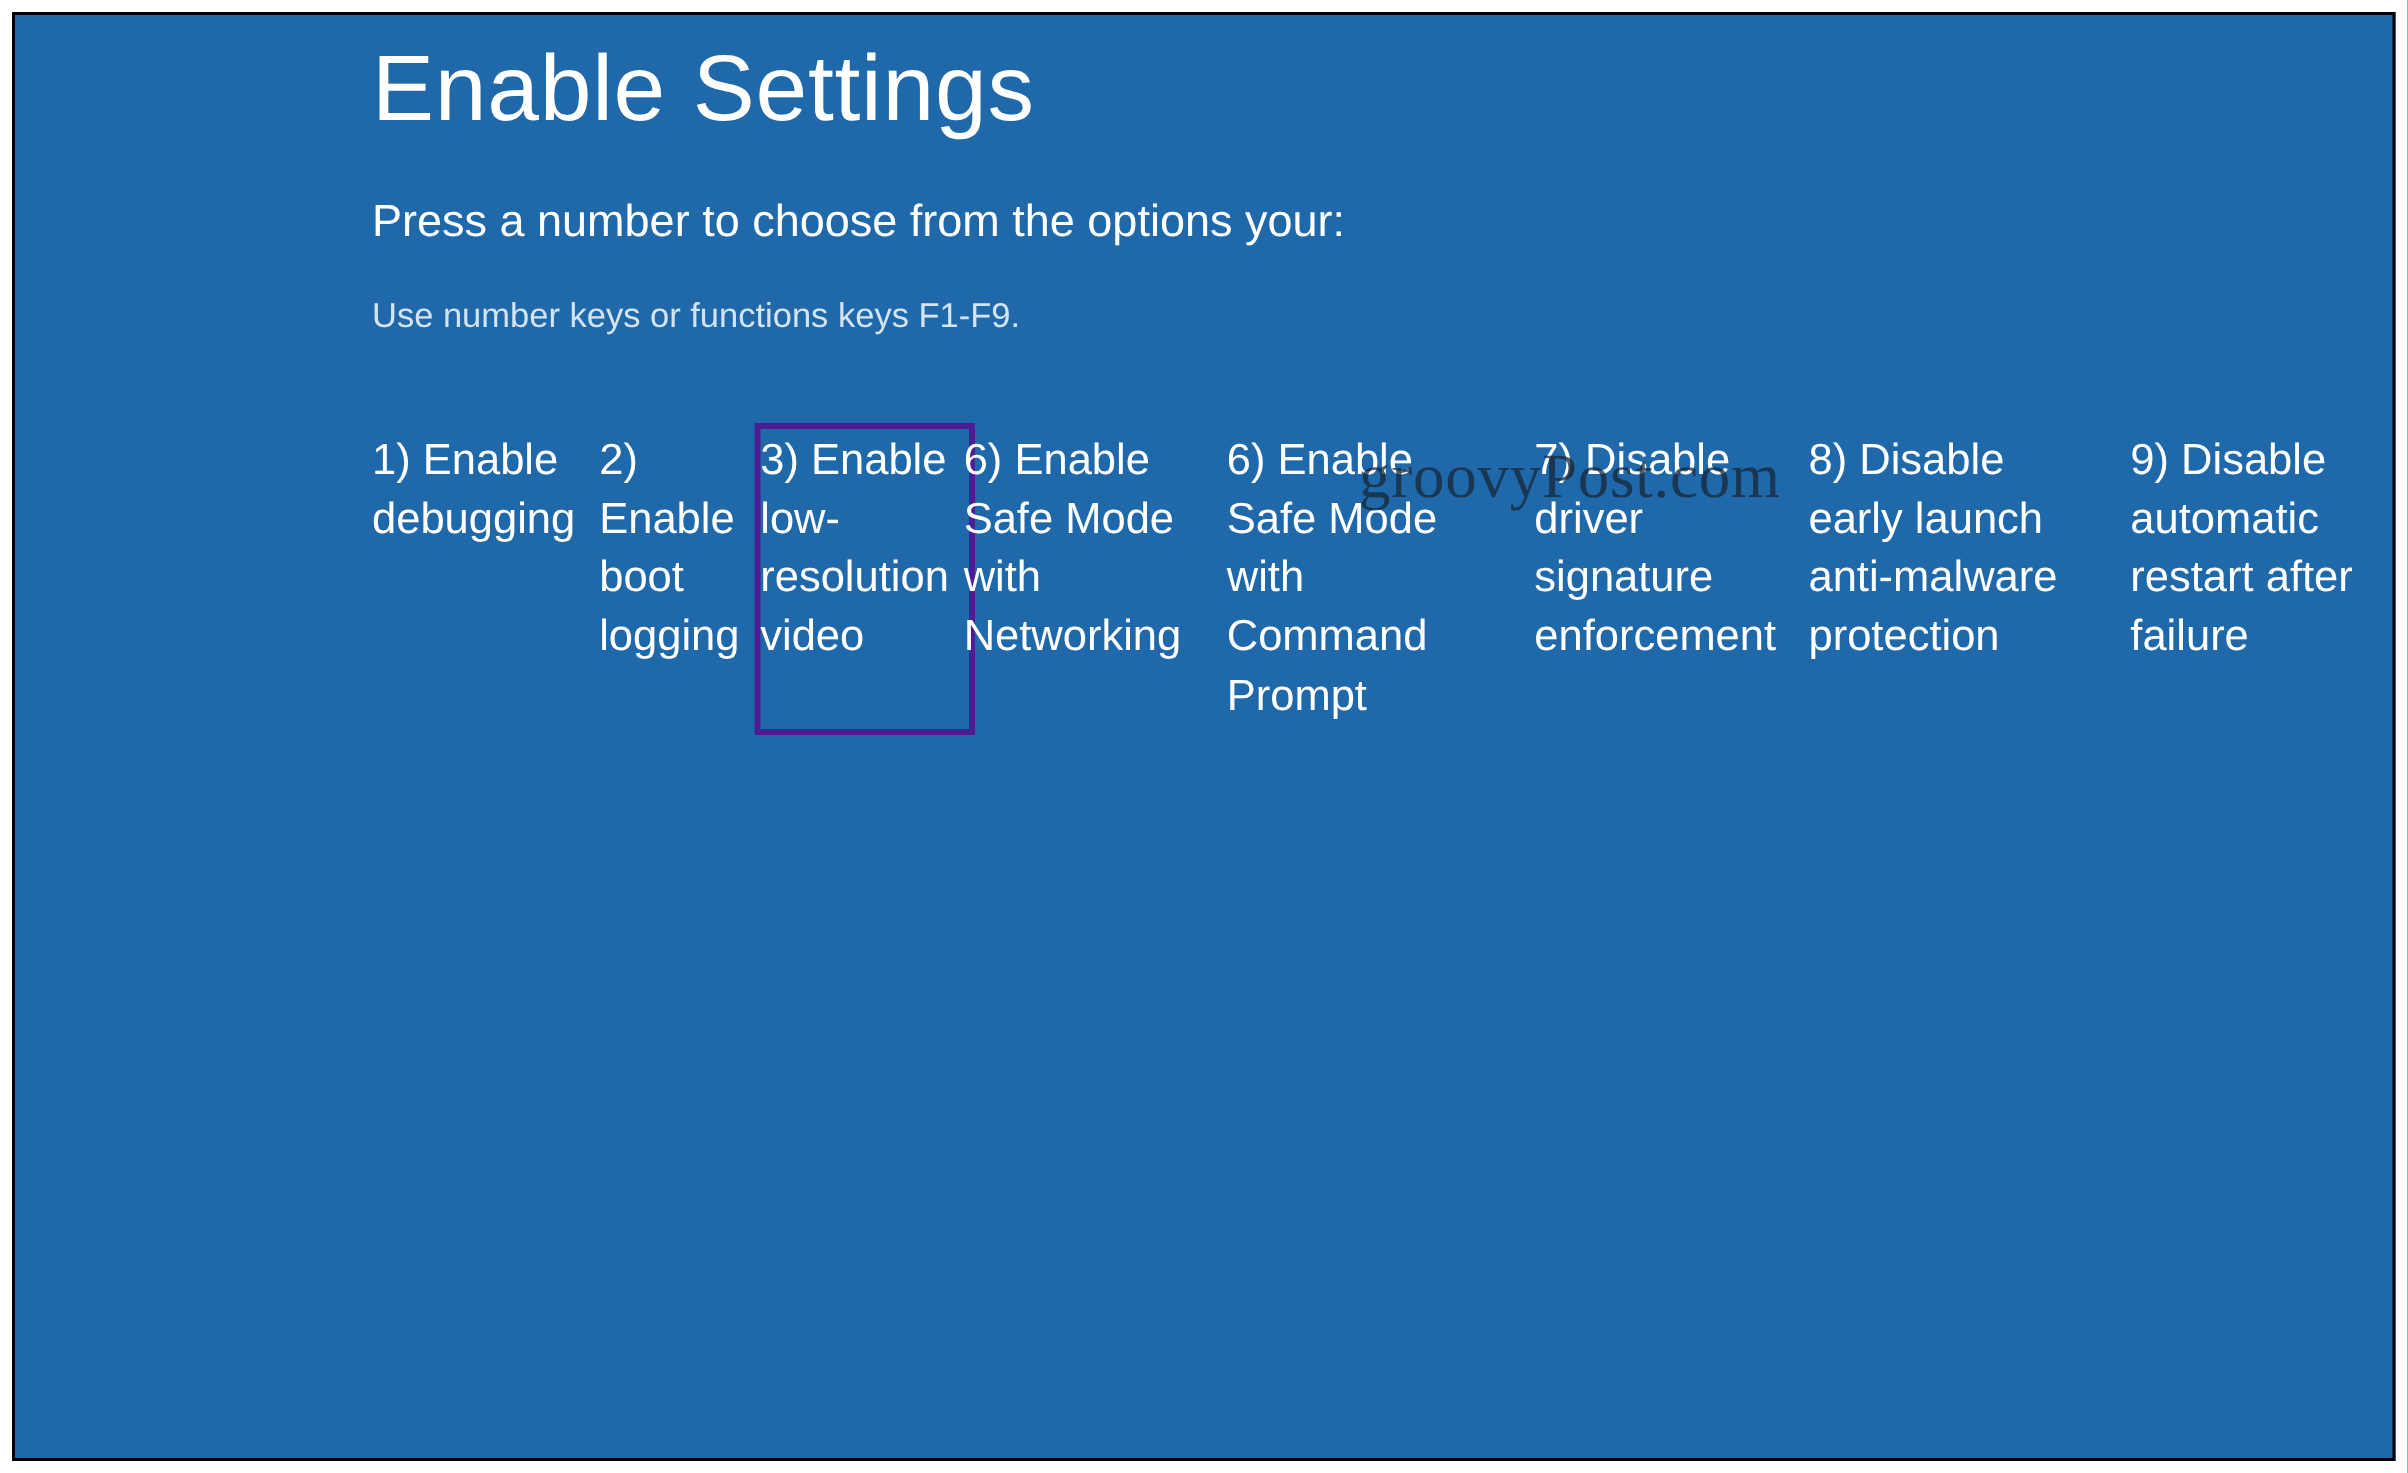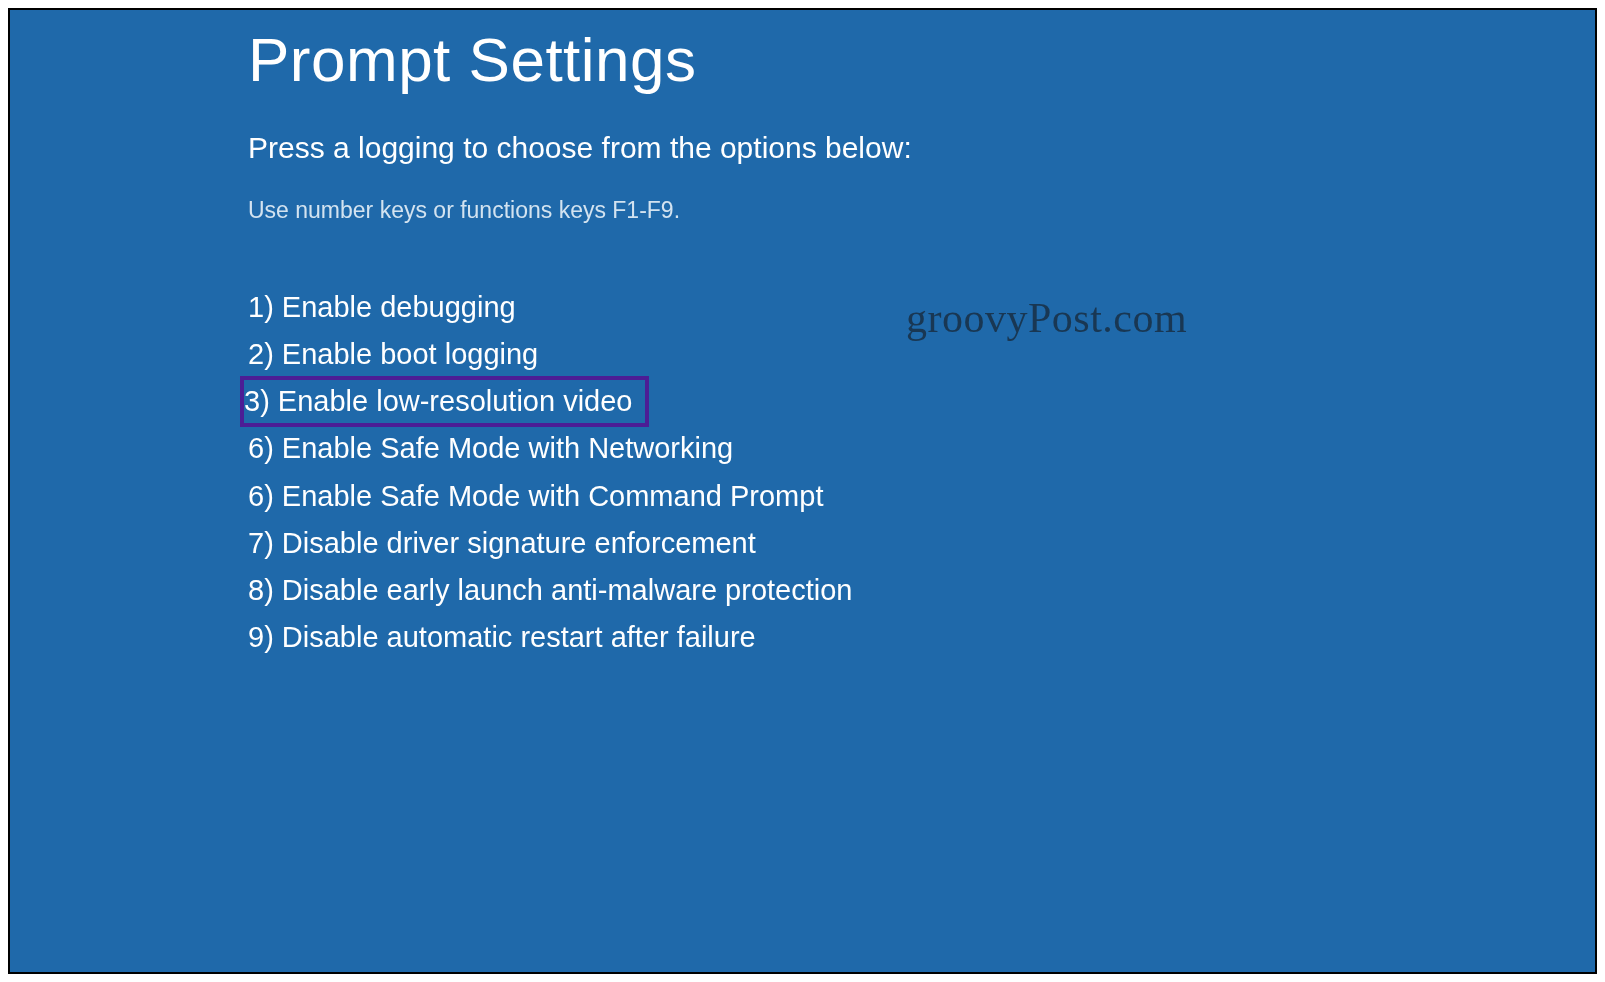--- a/index.html
+++ b/index.html
@@ -41,21 +41,21 @@
     margin-bottom: 32px;
   }
   .instruction {
     font-size: 23px;
     font-weight: 300;
     color: #d3e3f0;
     margin-bottom: 64px;
   }
   .options {
     display: flex;
-    flex-direction: column;
+    flex-direction: row;
     gap: 8px;
     margin-bottom: 140px;
   }
   .option {
     font-size: 29px;
     font-weight: 300;
     line-height: 1.35;
     width: fit-content;
     padding: 0 8px 0 0;
   }
@@ -80,22 +80,22 @@
     opacity: 0.75;
     letter-spacing: 0.5px;
     margin-top: 28px;
   }
 </style>
 </head>
 <body>
 
 <div class="screen">
   <div class="content">
-    <h1 class="title">Prompt Settings</h1>
-    <div class="subtitle">Press a logging to choose from the options below:</div>
+    <h1 class="title">Enable Settings</h1>
+    <div class="subtitle">Press a number to choose from the options your:</div>
     <div class="instruction">Use number keys or functions keys F1-F9.</div>
 
     <div class="options">
       <div class="option">1) Enable debugging</div>
       <div class="option">2) Enable boot logging</div>
       <div class="option highlighted">3) Enable low-resolution video</div>
       <div class="option">6) Enable Safe Mode with Networking</div>
       <div class="option">6) Enable Safe Mode with Command Prompt</div>
       <div class="option">7) Disable driver signature enforcement</div>
       <div class="option">8) Disable early launch anti-malware protection</div>

